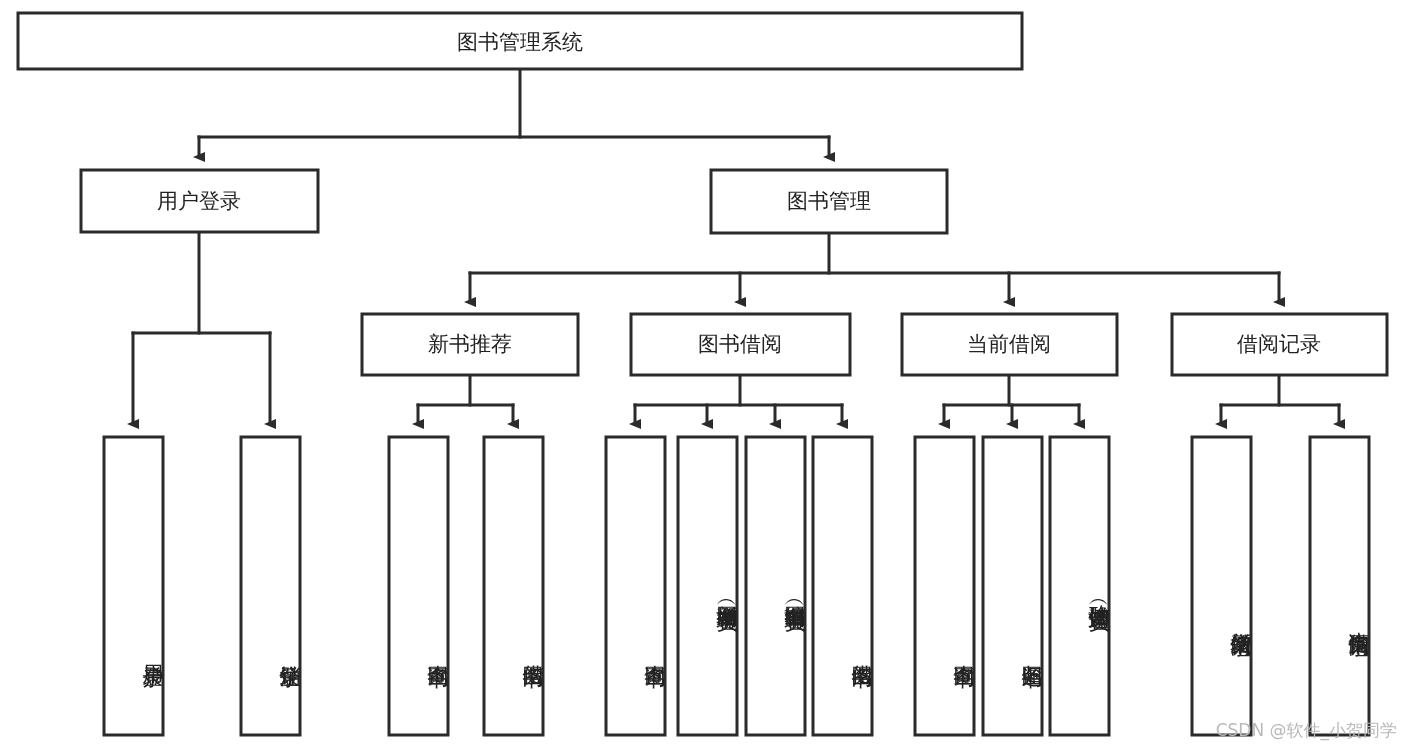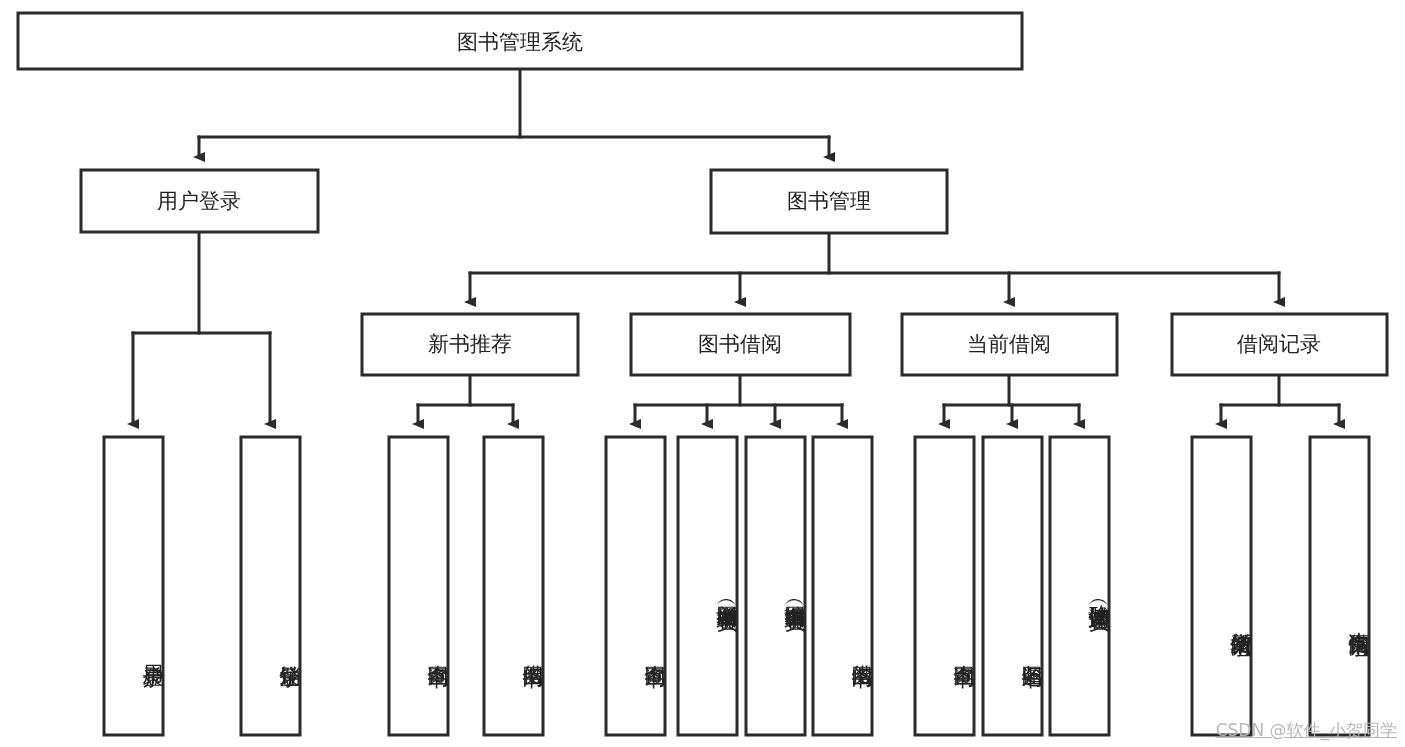--- a/index.html
+++ b/index.html
@@ -64,21 +64,20 @@
     pointer-events: none;
   }
   .watermark {
     position: absolute;
     right: 8px;
     bottom: 5px;
     font-family: "DejaVu Sans", "Liberation Sans", sans-serif;
     font-size: 17px;
     color: #b9b9b9;
     white-space: nowrap;
-    text-decoration: underline;
   }
 </style>
 </head>
 <body>
 
 <div id="diagram-root">
 
   <svg class="flow" viewBox="0 0 1405 747">
     <defs>
       <marker id="arrow" markerWidth="12" markerHeight="12" refX="5" refY="6" orient="auto" markerUnits="userSpaceOnUse">

